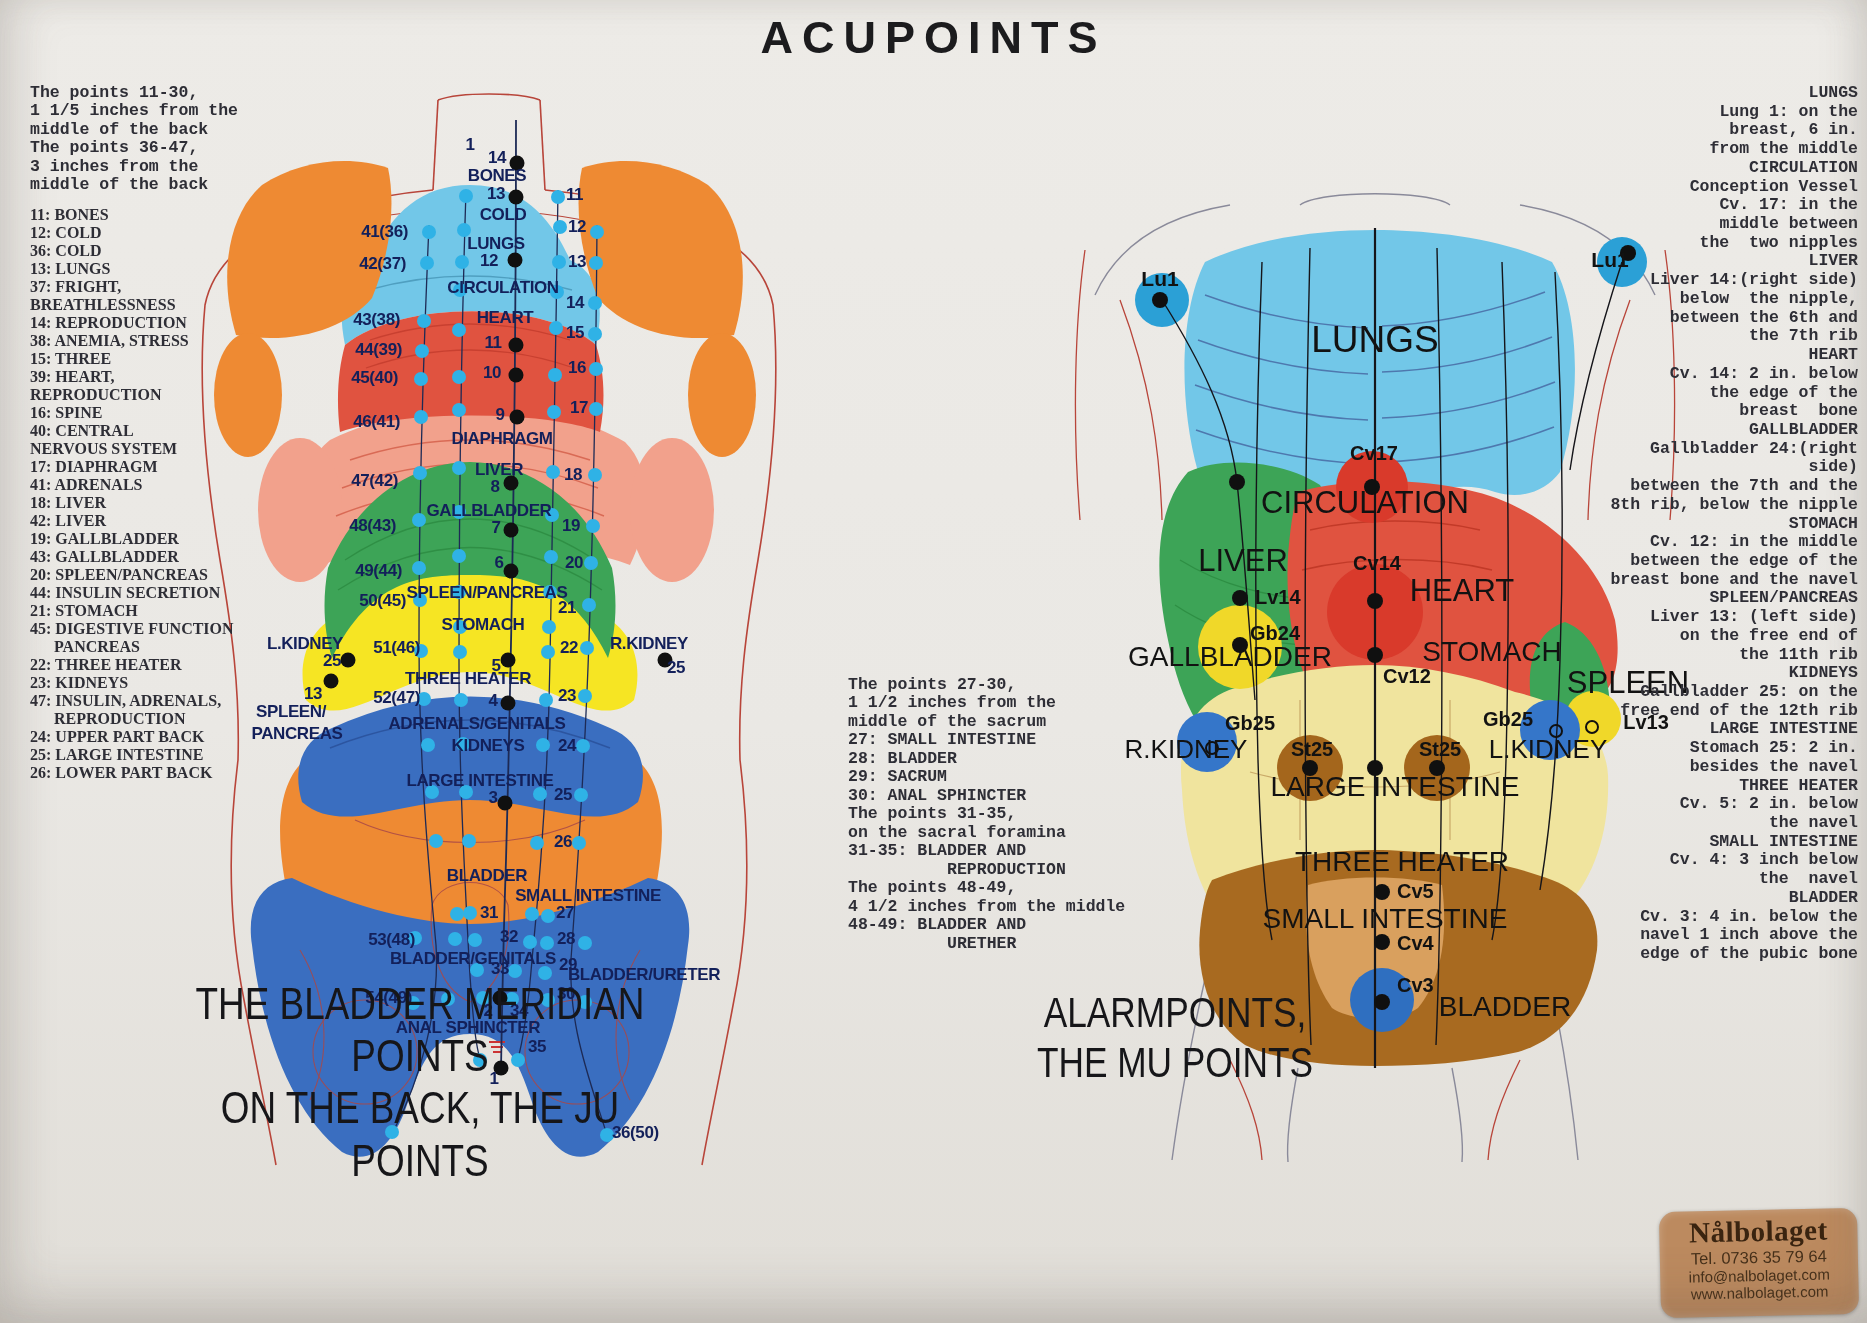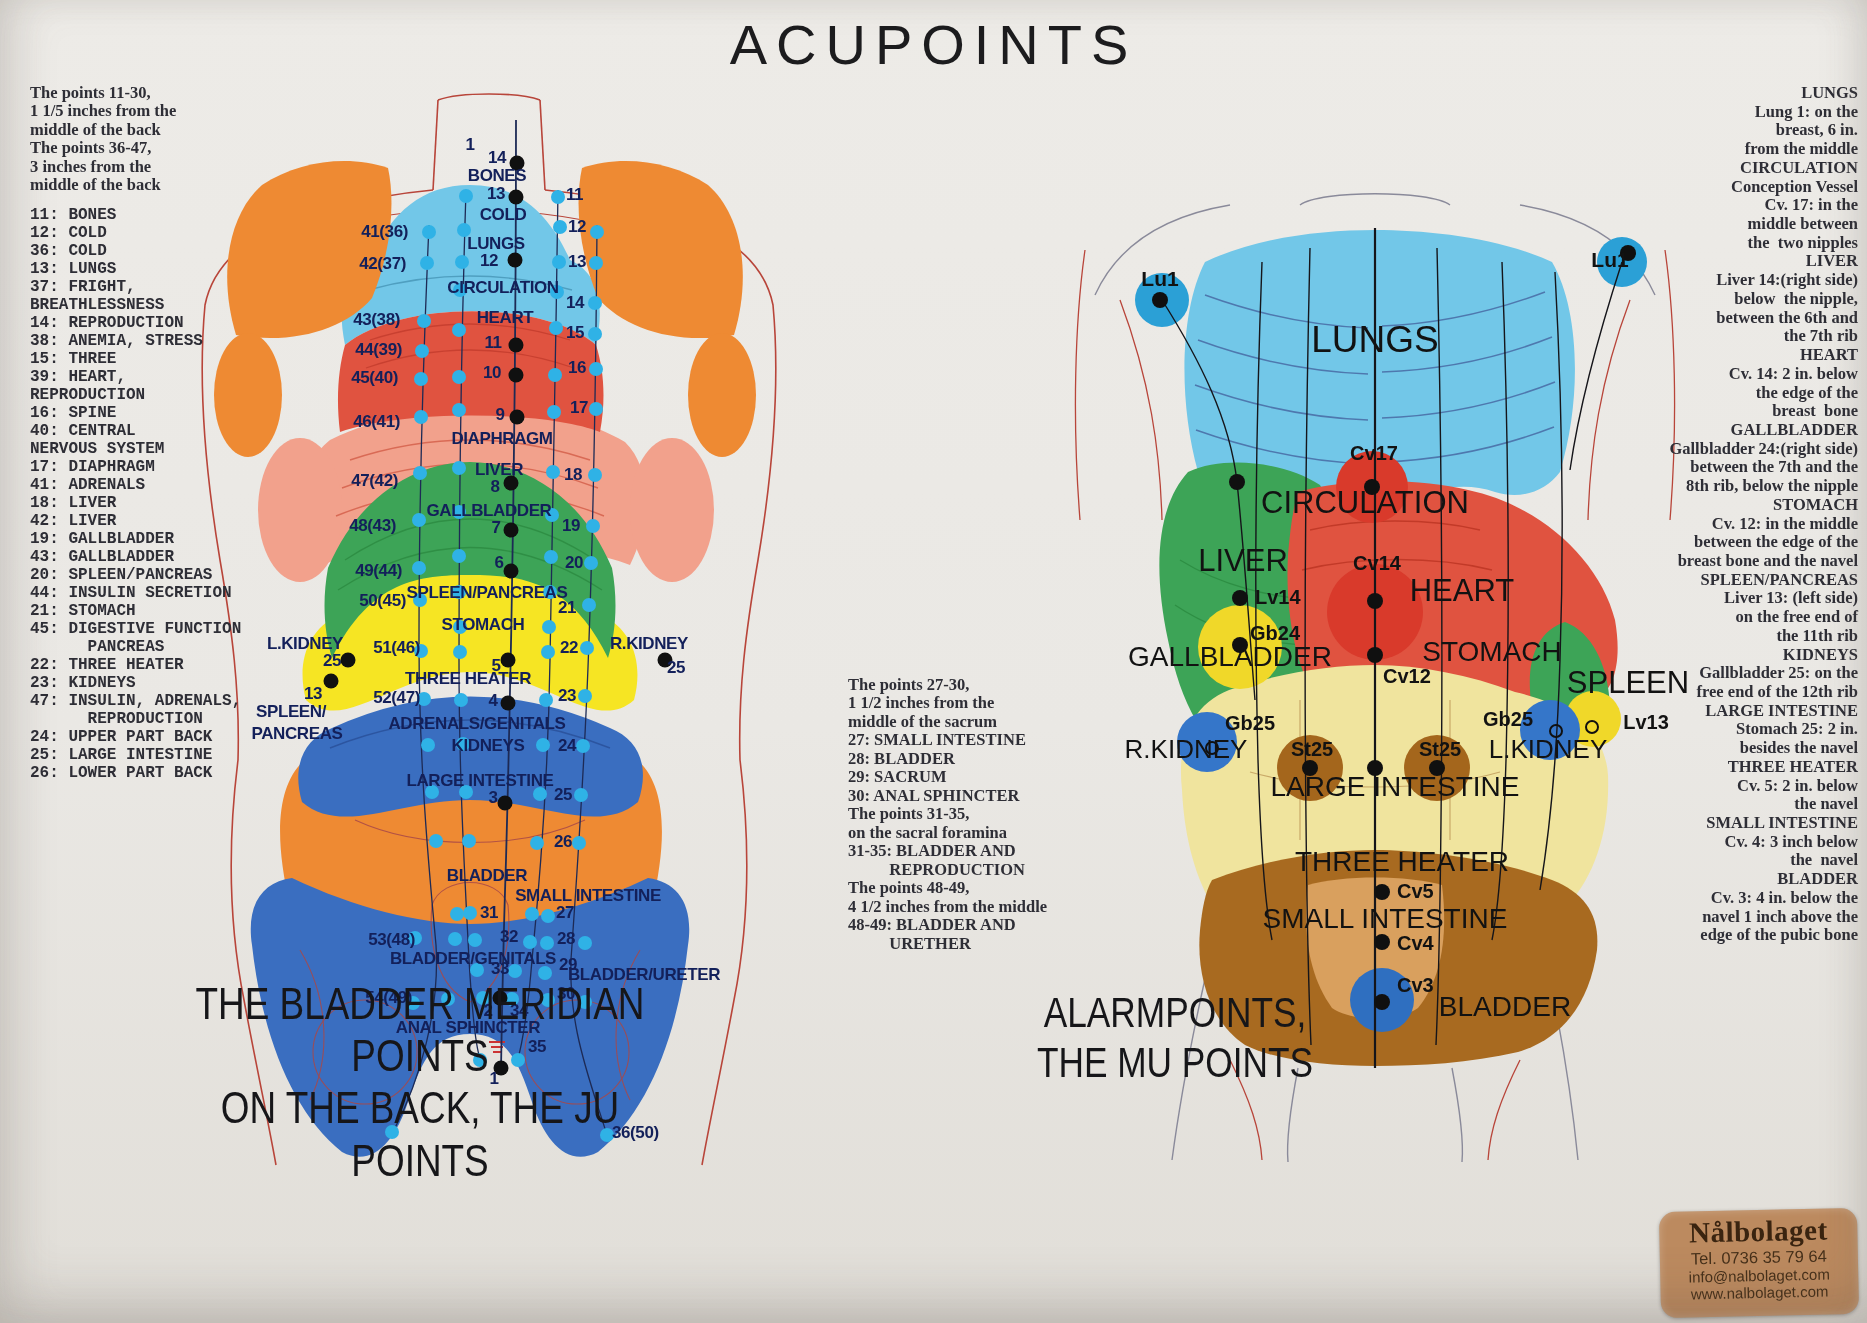--- a/index.html
+++ b/index.html
@@ -2,25 +2,25 @@
 <html><head>
 <meta charset="utf-8">
 <style>
   html,body{margin:0;padding:0;background:#cfccc6;}
   .poster{position:relative;width:1867px;height:1323px;overflow:hidden;
     background:linear-gradient(180deg,#edebe7 0%,#eae8e4 55%,#e1ded8 100%);
     font-family:"Liberation Sans",sans-serif;color:#1a1a1a;}
   .poster::after{content:"";position:absolute;inset:0;pointer-events:none;
     box-shadow:inset 0 -28px 50px rgba(90,80,70,.18),inset 22px 0 40px rgba(120,110,100,.10),inset -14px 0 30px rgba(120,110,100,.08);}
   .title{position:absolute;left:0;top:12px;width:100%;margin:0;text-align:center;
-    font-size:56px;font-weight:400;letter-spacing:9px;color:#1c1c1e;}
-  .serif-block{position:absolute;font-family:Liberation Serif, serif;font-weight:700;
+    font-size:45px;font-weight:700;letter-spacing:9px;color:#1c1c1e;}
+  .serif-block{position:absolute;font-family:Liberation Mono, monospace;font-weight:700;
     color:#2e2e36;font-size:16.5px;line-height:1.12;white-space:pre-wrap;}
   .left-note{left:30px;top:84px;width:280px;}
-  .left-list{position:absolute;left:30px;top:206px;width:300px;font-family:Liberation Mono, monospace;
+  .left-list{position:absolute;left:30px;top:206px;width:300px;font-family:Liberation Serif, serif;
     font-weight:700;color:#2e2e36;font-size:16px;}
   .left-list .li{white-space:pre-wrap;line-height:18px;}
   .mid-note{left:848px;top:676px;width:280px;}
   .right-note{left:1594px;top:84px;width:264px;text-align:right;line-height:1.135;}
   .caption{position:absolute;text-align:center;font-weight:500;color:#161619;
     line-height:1.16;white-space:pre-line;transform:scaleX(.82);}
   .caption-left{left:110px;top:978px;width:620px;font-size:45px;}
   .caption-right{left:955px;top:988px;width:440px;font-size:43px;}
   .logo{position:absolute;left:1660px;top:1210px;width:198px;height:106px;background:#bc8a5f;
     border-radius:16px;transform:rotate(-1.2deg);text-align:center;color:#3a2410;

